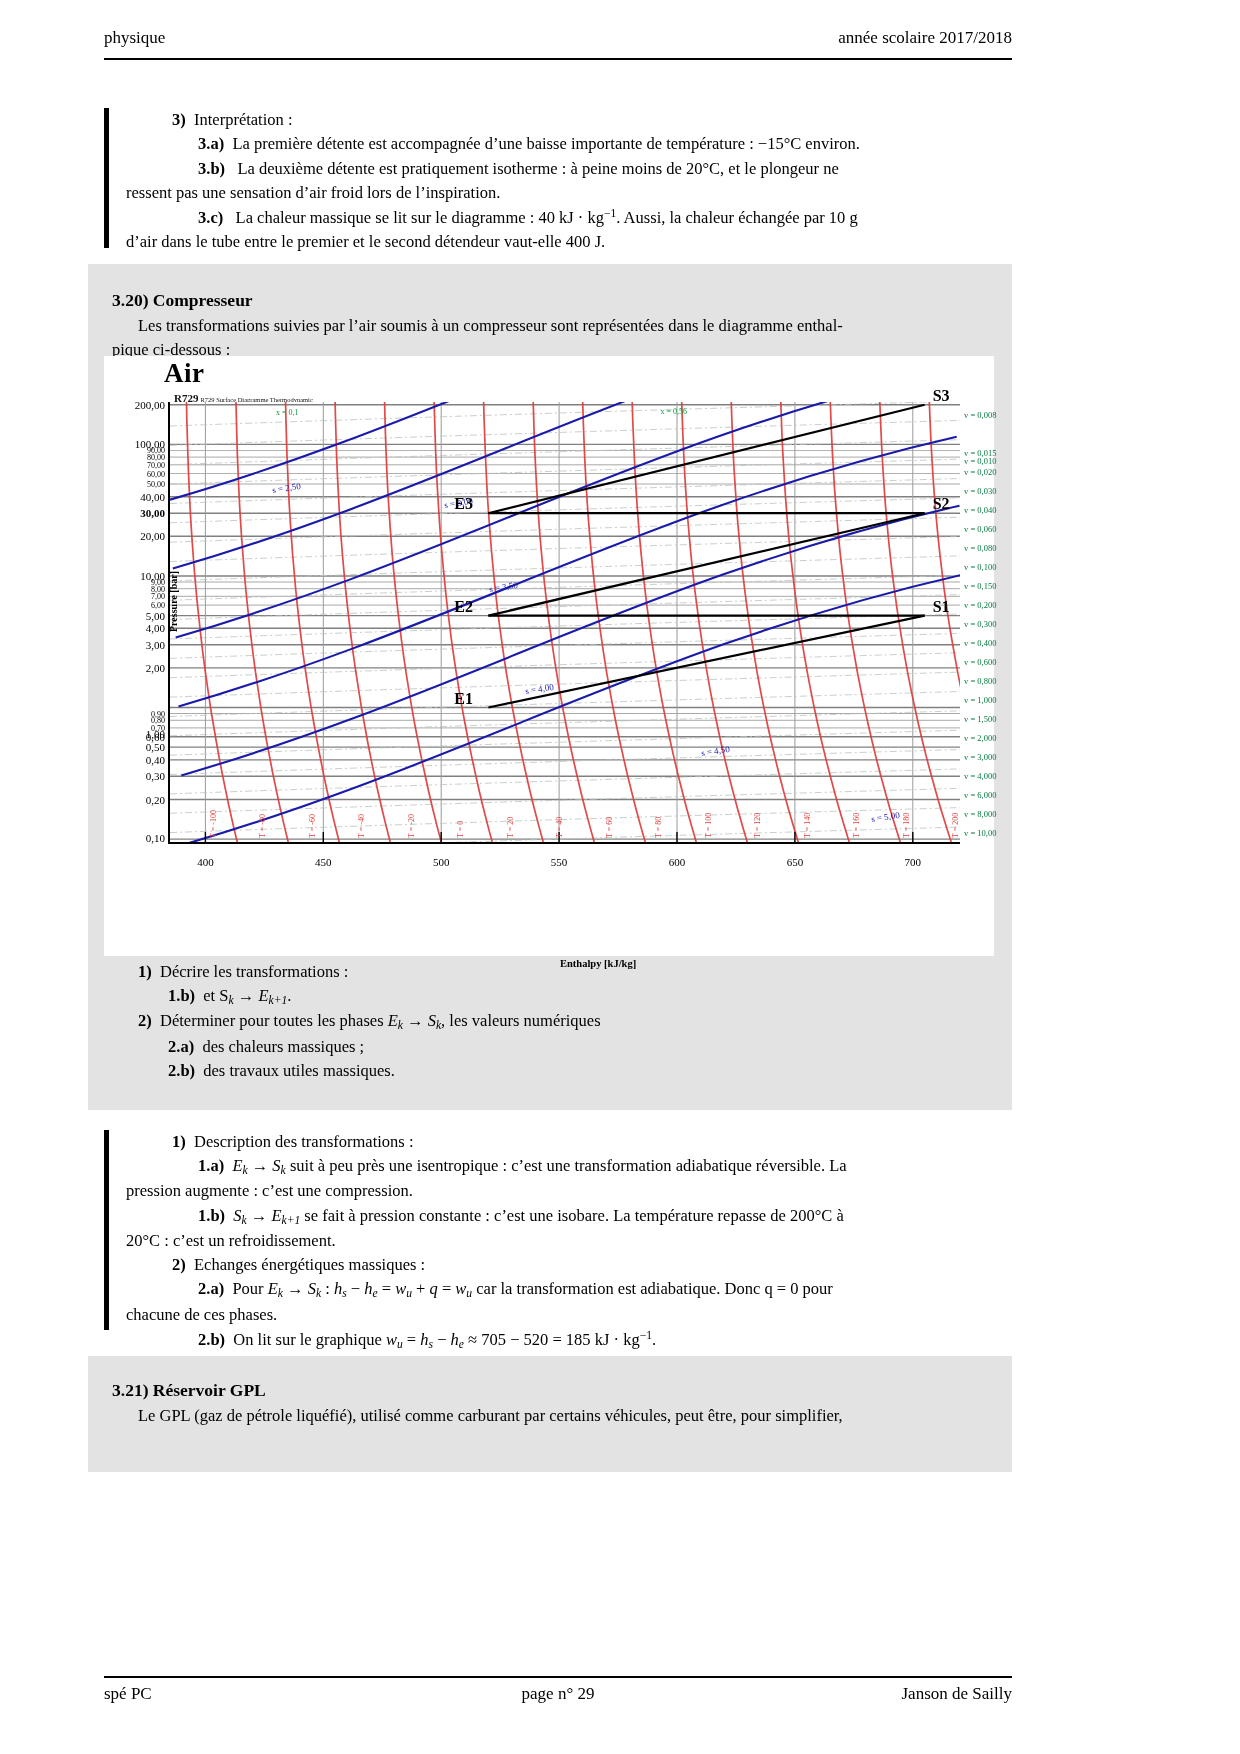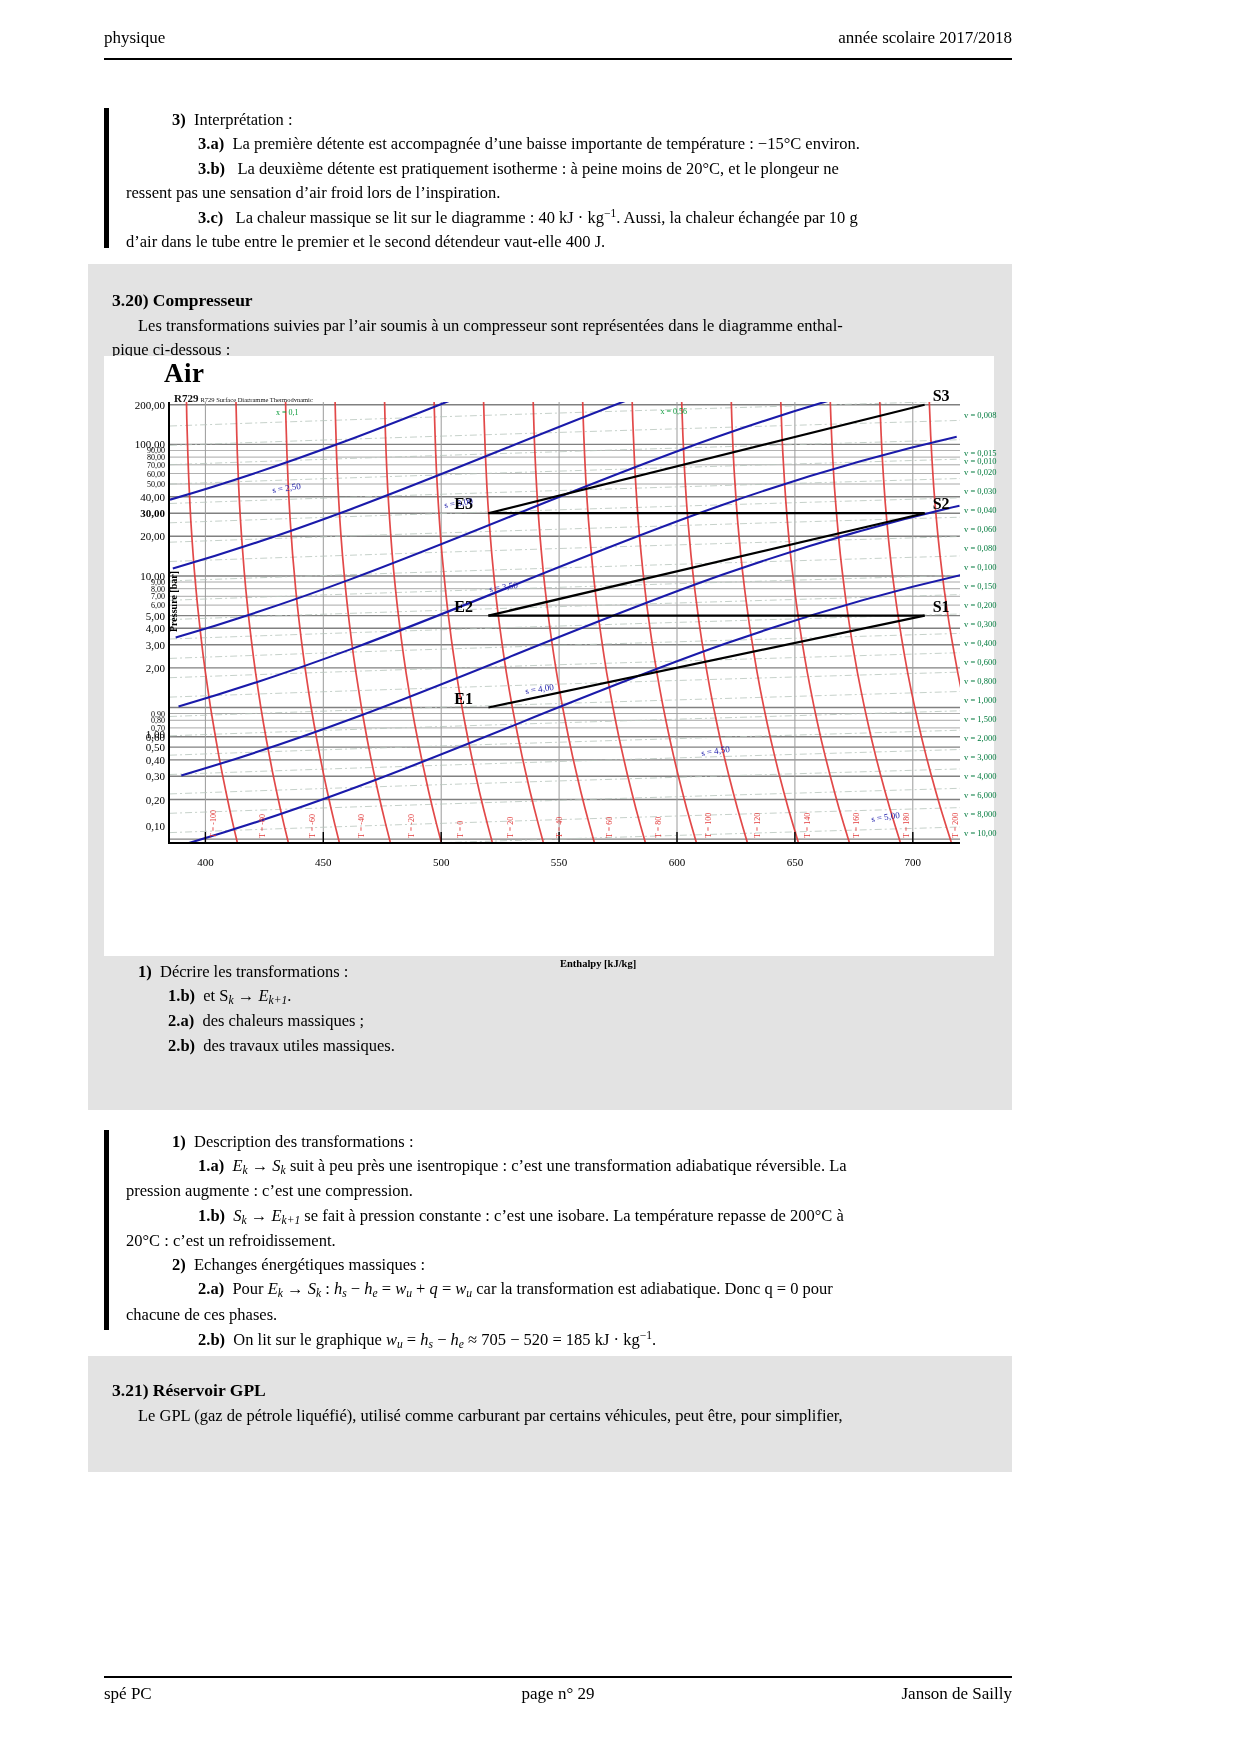--- a/index.html
+++ b/index.html
@@ -260,21 +260,21 @@
           <div class="ytick" style="top: 213.6px;">5,00</div>
           <div class="ytick" style="top: 226.3px;">4,00</div>
           <div class="ytick" style="top: 242.7px;">3,00</div>
           <div class="ytick" style="top: 265.9px;">2,00</div>
           <div class="ytick" style="top: 305.5px; margin-top: 26px;">1,00</div>
           <div class="ytick" style="top: 334.7px;">0,60</div>
           <div class="ytick" style="top: 345.1px;">0,50</div>
           <div class="ytick" style="top: 357.9px;">0,40</div>
           <div class="ytick" style="top: 374.3px;">0,30</div>
           <div class="ytick" style="top: 397.5px;">0,20</div>
-          <div class="ytick" style="top: 424px; margin-left: 16px;">0,10</div>
+          <div class="ytick" style="top: 436px; margin-left: 16px;">0,10</div>
           <div class="ytick small" style="top: 48.4px;">90,00</div>
           <div class="ytick small" style="top: 55.1px;">80,00</div>
           <div class="ytick small" style="top: 62.8px;">70,00</div>
           <div class="ytick small" style="top: 71.6px;">60,00</div>
           <div class="ytick small" style="top: 82px;">50,00</div>
           <div class="ytick small" style="top: 180px;">9,00</div>
           <div class="ytick small" style="top: 186.7px;">8,00</div>
           <div class="ytick small" style="top: 194.3px;">7,00</div>
           <div class="ytick small" style="top: 203.1px;">6,00</div>
           <div class="ytick small" style="top: 311.5px;">0,90</div>
@@ -359,20 +359,24 @@
 
   <div style="position:absolute;left:112px;top:960px;width:902px;font-size:16.5px;line-height:1.47;">
     <div style="padding-left:26px;">
       <b>1)</b>
       &nbsp;<span>Décrire les transformations :</span>
     </div>
     <div style="padding-left:56px;">
       <b>1.b)</b>
       &nbsp;<span>et S</span><span class="mi sub">k</span><span class="mi"> → E</span><span class="mi sub">k+1</span><span>.</span>
     </div>
+    <div style="padding-left:26px;">
+      <b>2)</b>
+      &nbsp;<span>Déterminer pour toutes les phases </span><span class="mi">E</span><span class="mi sub">k</span><span class="mi"> → S</span><span class="mi sub">k</span><span>, les valeurs numériques</span>
+    </div>
     <div style="padding-left:56px;">
       <b>2.a)</b>
       &nbsp;<span>des chaleurs massiques ;</span>
     </div>
     <div style="padding-left:56px;">
       <b>2.b)</b>
       &nbsp;<span>des travaux utiles massiques.</span>
     </div>
   </div>
 

